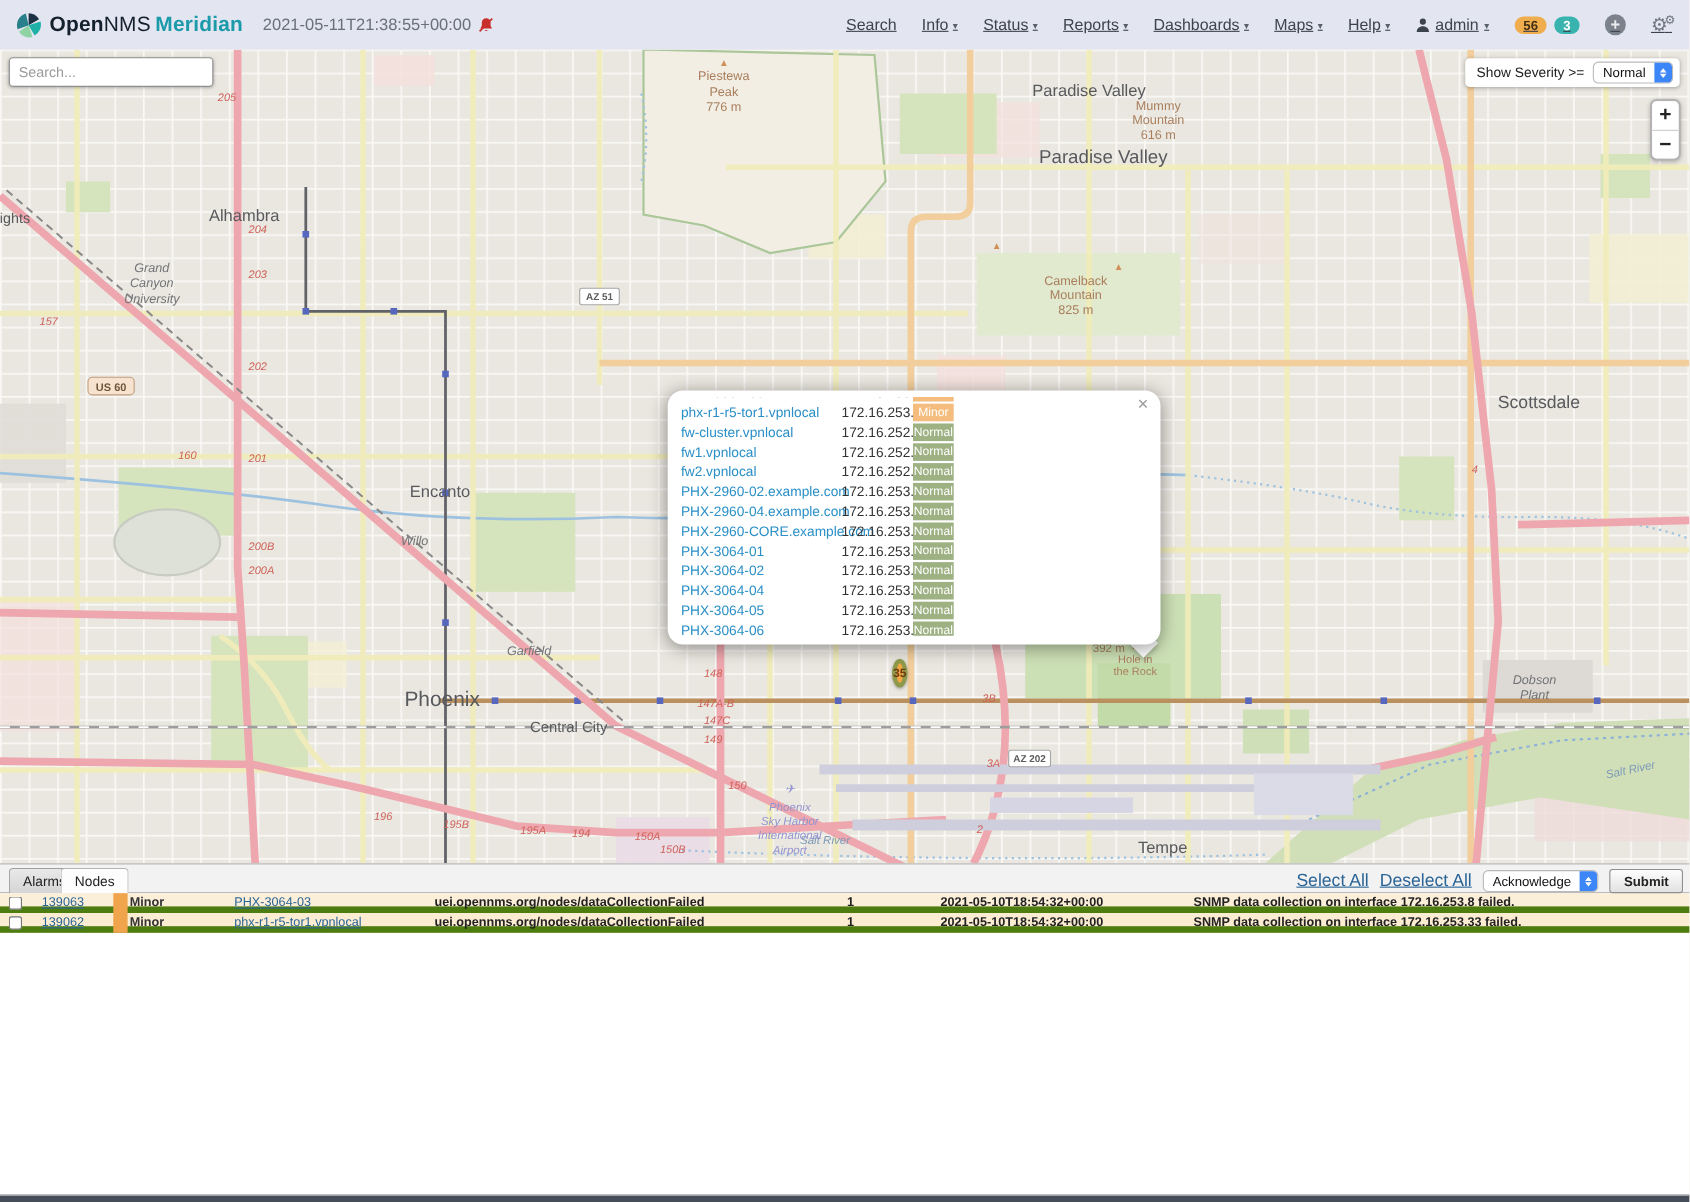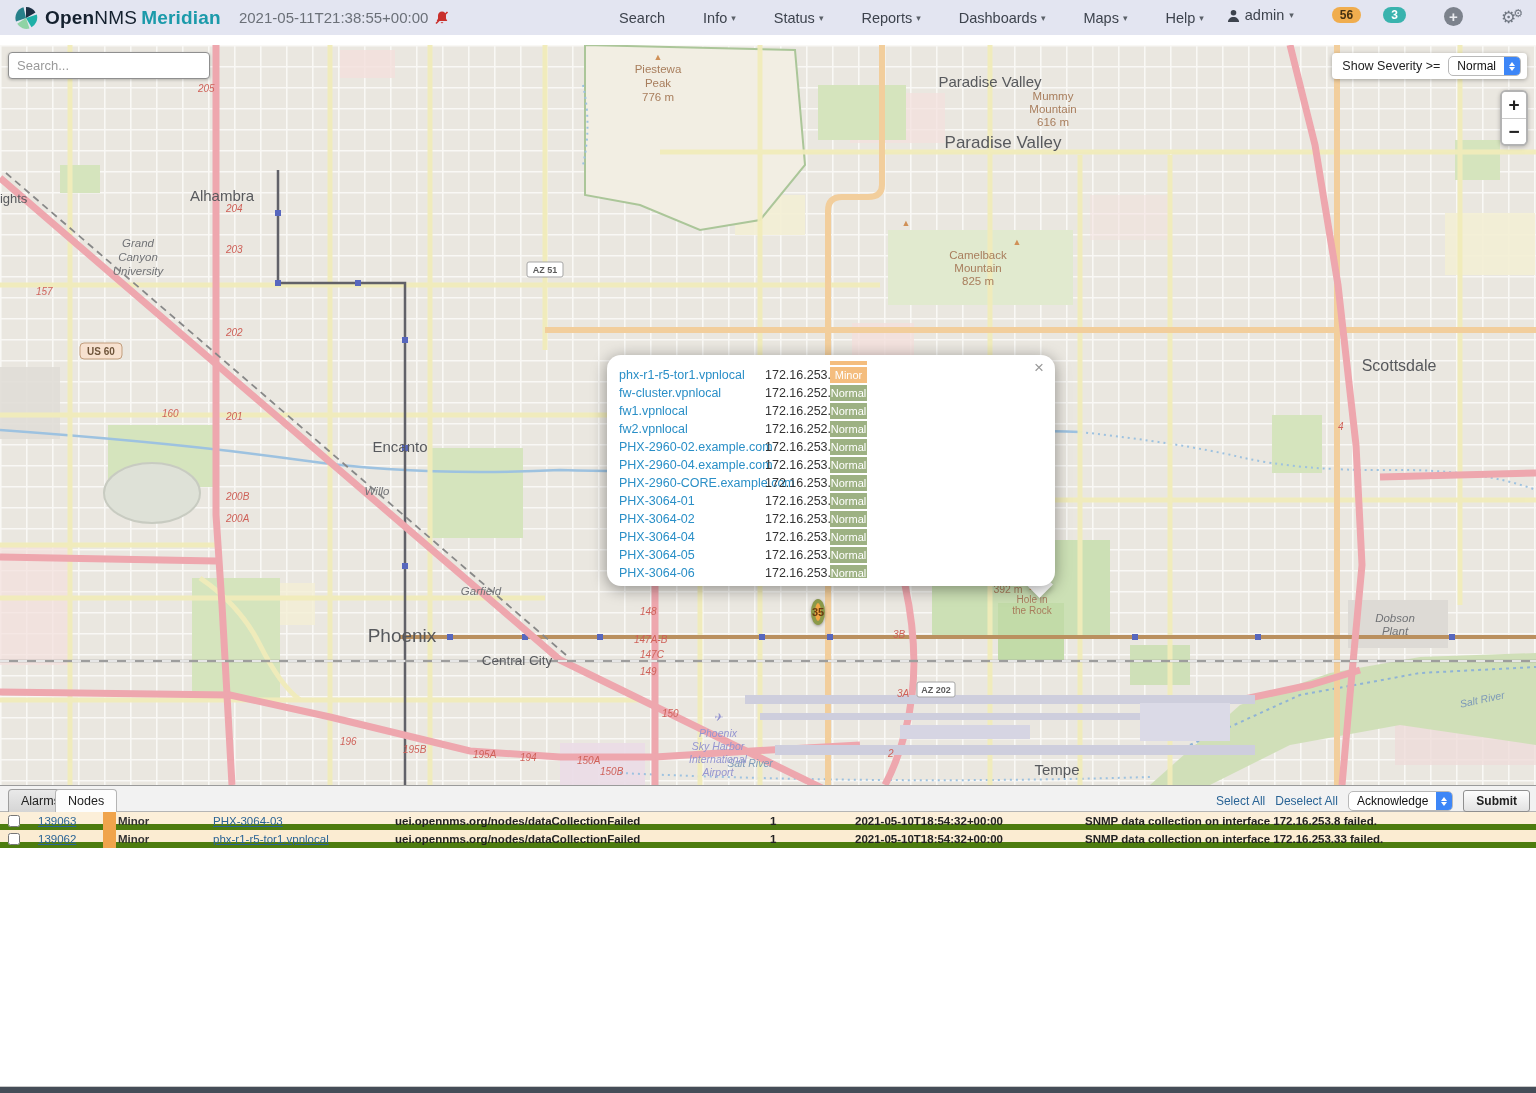--- a/index.html
+++ b/index.html
@@ -1,28 +1,28 @@
 <!DOCTYPE html>
 <html><head>
 <meta charset="utf-8">
 <style>
   * { margin:0; padding:0; box-sizing:border-box; }
   html,body { width:1536px; height:1093px; overflow:hidden; }
   body { font-family:"Liberation Sans", sans-serif; background:#fff; position:relative; }
   #app { position:absolute; inset:0; width:1536px; height:1093px; overflow:hidden; }
 
   
-  .navbar { position:absolute; left:0; top:0; width:1536px; height:35px; background:#e3e5f1;
+  .navbar { position:absolute; left:0; top:0; width:1536px; height:45px; background:#e3e5f1;
             display:flex; align-items:center; padding:0 16px 0 14px; z-index:50; }
   .brand { display:flex; align-items:center; gap:7px; }
   .brand-text { font-size:19px; letter-spacing:.2px; color:#14202e; white-space:nowrap; }
   .brand-text b { font-weight:800; }
   .brand-edition { color:#1b9aaa; font-weight:700; margin-left:4px; }
   .nav-time { margin-left:18px; font-size:15px; color:#6b7078; display:flex; align-items:center; gap:6px; }
-  .nav-right { margin-left:auto; display:flex; align-items:flex-start; gap:38px; font-size:14.5px; color:#3d434d; }
+  .nav-right { margin-left:auto; display:flex; align-items:center; gap:23px; font-size:14.5px; color:#3d434d;text-decoration:underline; }
   .nav-item { display:flex; align-items:center; gap:4px; cursor:pointer; white-space:nowrap; }
   .caret { font-size:9px; color:#5a6068; }
   .nav-user { display:flex; align-items:center; gap:5px; }
   .badge { border-radius:10px; padding:1px 8px; font-size:12px; font-weight:700; }
   .badge-warn { background:#f0ad4e; color:#4a3push;#  }
   .badge-warn { background:#f0ad4e; color:#433012; }
   .badge-info { background:#39b3ae; color:#fff; margin-left:-16px; }
   .icon-circle { width:19px; height:19px; border-radius:50%; background:#7c828c; color:#e9ebef;
                  display:flex; align-items:center; justify-content:center; font-size:15px; font-weight:700; line-height:1; }
   .gears { color:#6f7681; font-size:17px; letter-spacing:-3px; }
@@ -31,21 +31,21 @@
   
   .map-wrap { position:absolute; left:0; top:45px; width:1536px; height:740px; background:#e7e4dc; overflow:hidden; }
   .map-wrap svg text { pointer-events:none; }
   .osm-place { fill:#3f4145; }
   .osm-italic { font-style:italic; fill:#5c5e62; }
   .osm-peak { fill:#9c6b45; }
   .osm-exit { fill:#c84a40; font-style:italic; font-size:10px; }
   .osm-water { fill:#6b8cae; font-style:italic; }
   .osm-air { fill:#8585c9; font-style:italic; }
 
-  .map-search { position:absolute; left:8px; top:7px; width:202px; height:27px; border:1px solid #8f8f8f;
+  .map-search { position:absolute; left:8px; top:7px; width:186px; height:27px; border:1px solid #8f8f8f;
                 border-radius:4px; background:#fff; font-size:13px; color:#444; padding:0 8px;
                 font-family:"Liberation Sans",sans-serif; box-shadow:0 1px 3px rgba(0,0,0,.25); }
   .map-search::placeholder { color:#9a9a9a; }
 
   .sev-box { position:absolute; right:9px; top:8px; height:26px; background:#fff; border-radius:4px;
              box-shadow:0 1px 4px rgba(0,0,0,.3); display:flex; align-items:center; padding:0 6px 0 10px;
              gap:8px; font-size:12.5px; color:#222; z-index:30; }
   .mac-select { display:flex; align-items:center; border:1px solid #b9b9b9; border-radius:5px; background:#fff;
                 height:20px; overflow:hidden; cursor:pointer; }
   .mac-select .val { padding:0 8px; font-size:12px; color:#111; }
@@ -85,21 +85,21 @@
   .attribution a { color:#2a70c2; text-decoration:none; cursor:pointer; }
 
   
   .panel { position:absolute; left:0; top:785px; width:1536px; height:308px; background:#fff; border-top:1px solid #9a9a9a; }
   .tabbar { position:relative; height:26px; background:#f2f2f2; border-bottom:1px solid #b5b5b5; }
   .tab { position:absolute; top:3px; height:23px; padding:0 12px; font-size:12.5px; color:#222; line-height:22px;
          border:1px solid #9f9f9f; border-bottom:none; border-radius:4px 4px 0 0; cursor:pointer; }
   .tab-alarms { left:8px; background:linear-gradient(#e9e9e9,#d5d5d5); }
   .tab-nodes  { left:55px; background:#fdfdfd; border-color:#b5b5b5;text-align:center; }
   .panel-controls { position:absolute; right:6px; top:4px; display:flex; align-items:center; gap:10px; z-index:5; }
-  .plink { font-size:12px; color:#2a6496; cursor:pointer; }
+  .plink { font-size:16px; color:#2a6496; text-decoration:underline; cursor:pointer; }
   .submit-btn { height:22px; padding:0 12px; font-size:12px; font-weight:700; color:#222;
                 background:linear-gradient(#fdfdfd,#e2e2e2); border:1px solid #8f8f8f; border-radius:3px; cursor:pointer;
                 font-family:"Liberation Sans",sans-serif; }
 
   .thead { position:relative; height:18px; background:linear-gradient(#f0f0f0,#dbdbdb); border-bottom:1px solid #bdbdbd; }
   .th { position:absolute; top:0; font-size:10.5px; font-weight:700; color:#333; line-height:18px; letter-spacing:.2px; }
   .sort-ind { position:absolute; left:88px; top:0; font-size:8px; color:#44506b; line-height:18px; }
   .col-btn { position:absolute; right:6px; top:3px; width:20px; height:13px; border:1px solid #b5b5b5; border-radius:7px;
              background:#f6f6f6; font-size:7px; color:#666; text-align:center; line-height:12px; cursor:pointer; }
 

